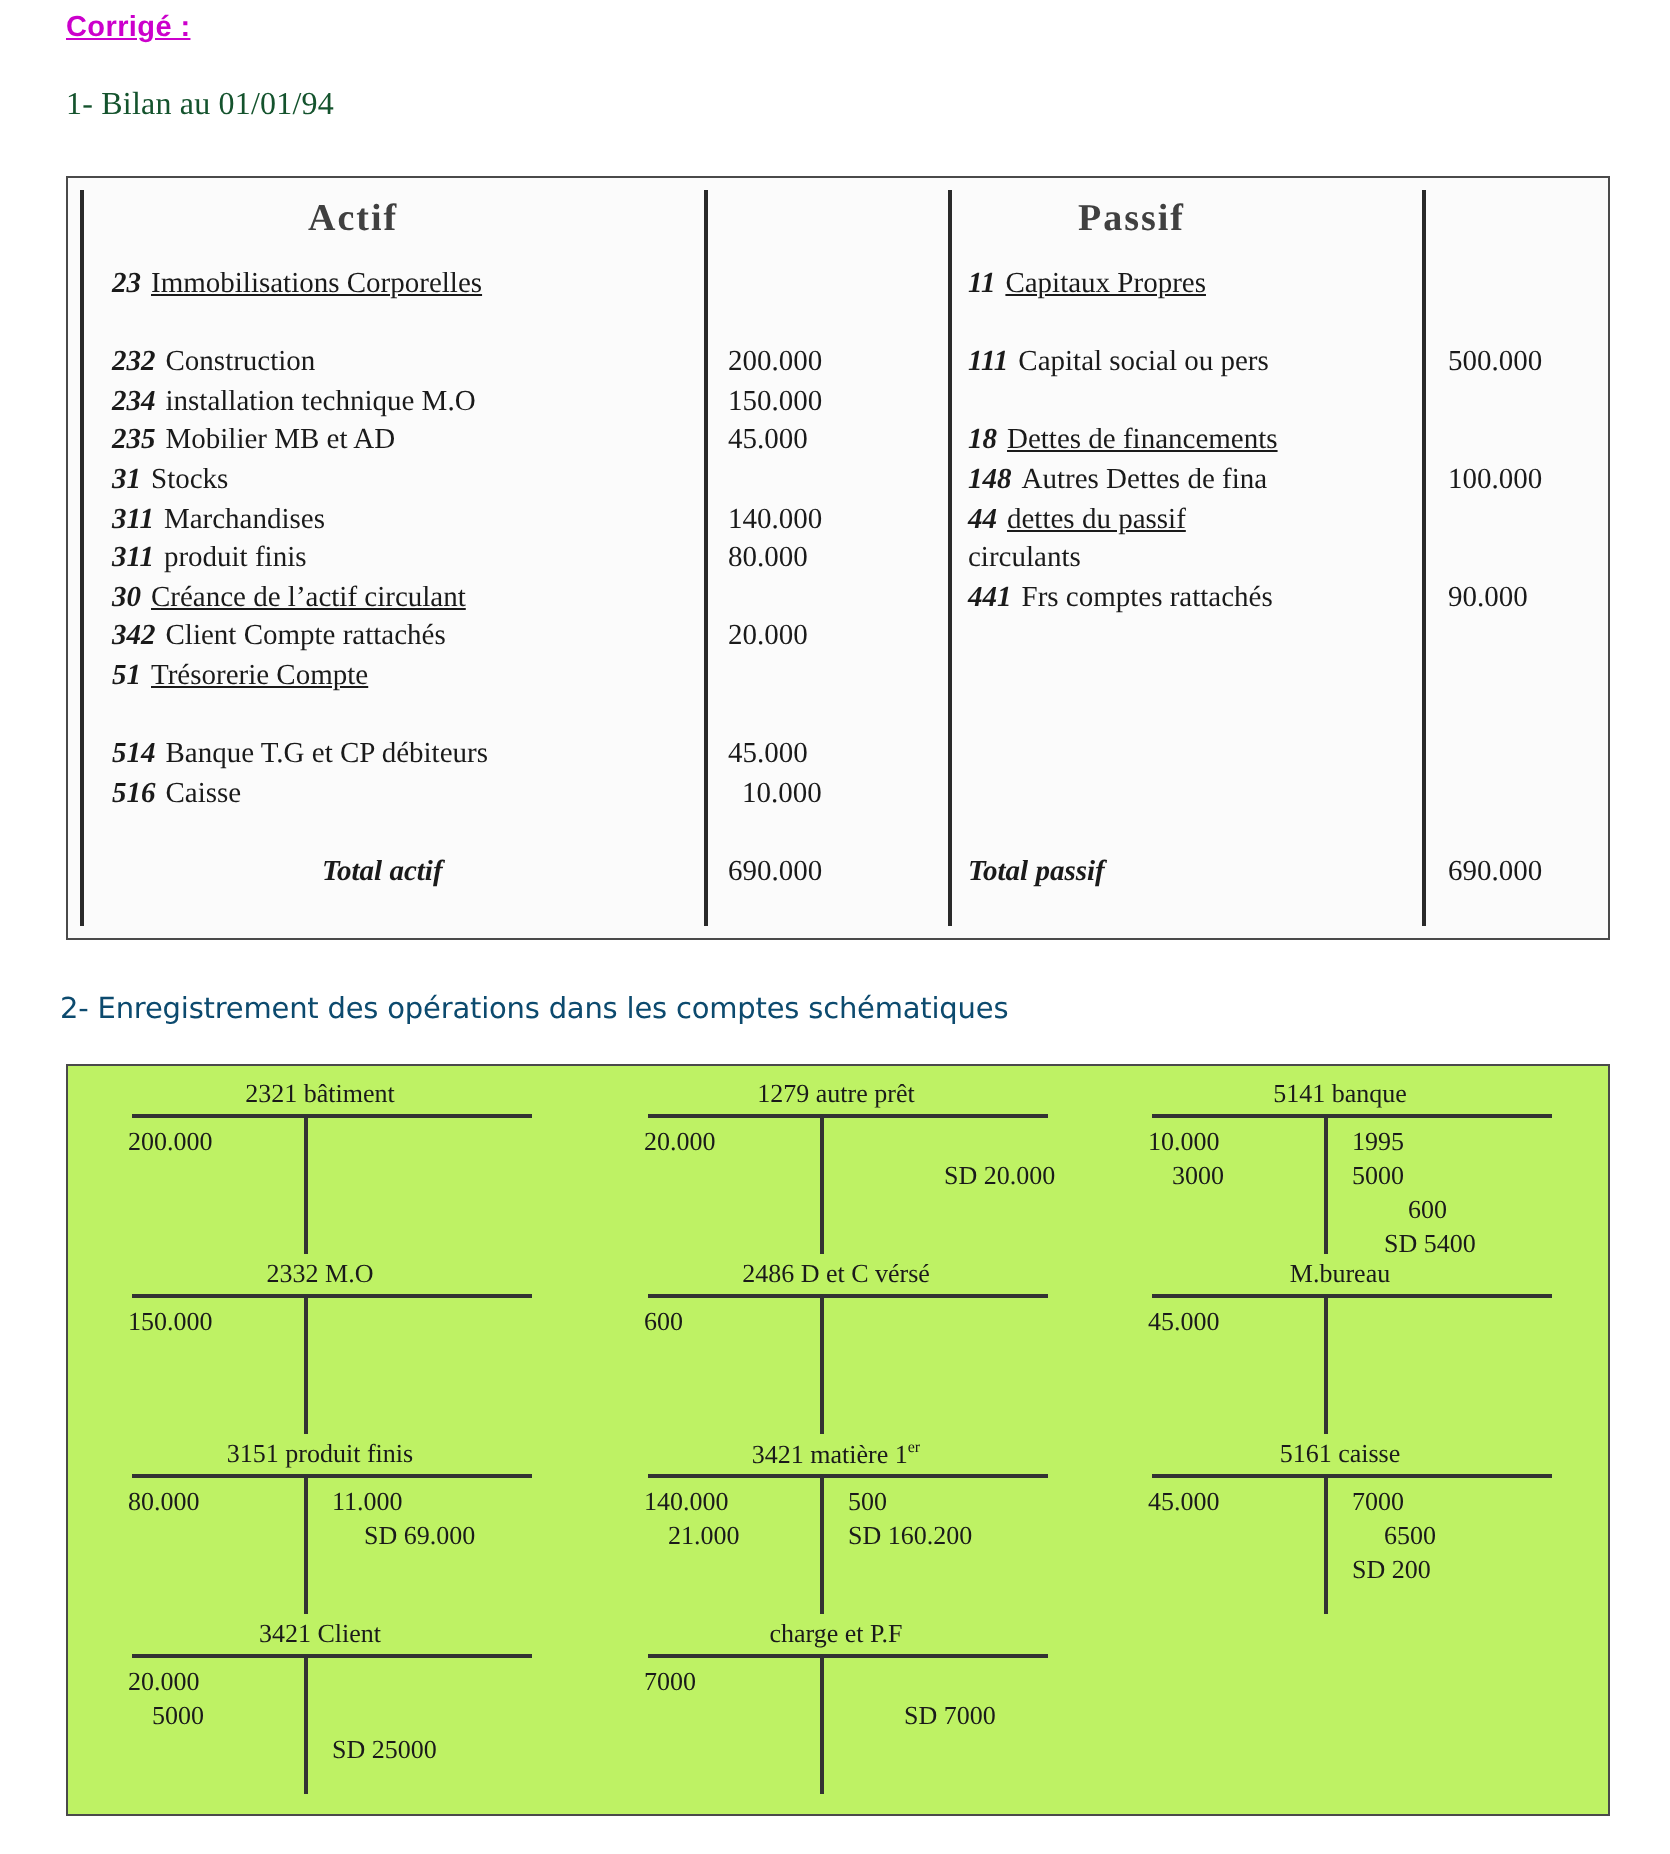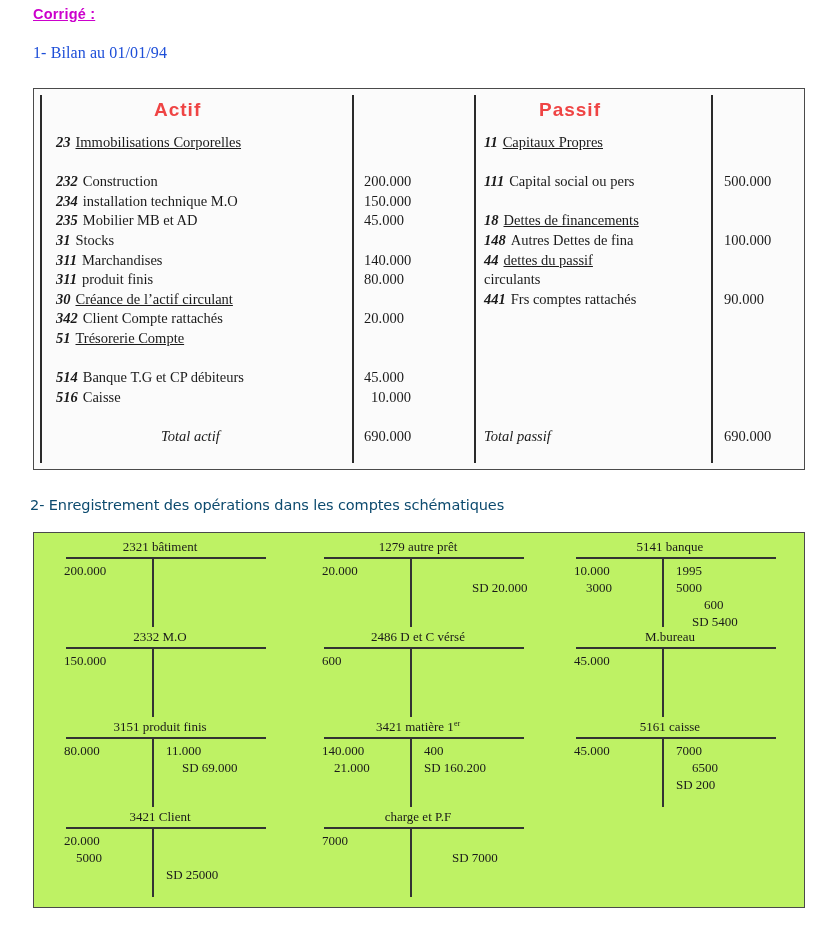--- a/index.html
+++ b/index.html
@@ -27,21 +27,21 @@
     color: #cc00cc;
     text-decoration: underline;
     letter-spacing: .2px;
   }
   #section1-title {
     position: absolute;
     left: 33px;
     top: 44px;
     font-family: "Liberation Serif", serif;
     font-size: 16px;
-    color: #1d4ed8;
+    color: #14532d;
     letter-spacing: .1px;
   }
 
   
   #balance-sheet {
     position: absolute;
     left: 33px;
     top: 88px;
     width: 772px;
     height: 382px;
@@ -55,25 +55,25 @@
     width: 2px;
   }
   
   #bs-line-left  { left: 6px;   top: 6px; height: 368px; }
   #bs-line-mid1  { left: 318px; top: 6px; height: 368px; }
   #bs-line-mid2  { left: 440px; top: 6px; height: 368px; }
   #bs-line-mid3  { left: 677px; top: 6px; height: 368px; }
 
   .col-header {
     position: absolute;
-    font-family: Liberation Sans, sans-serif;
+    font-family: Liberation Serif, serif;
     font-weight: bold;
     font-size: 19px;
     letter-spacing: 1px;
-    color: #ef4444;
+    color: #404040;
   }
   #header-actif  { left: 120px; top: 10px; }
   #header-passif { left: 505px; top: 10px; }
 
   .acct-list {
     position: absolute;
     font-family: "Liberation Serif", serif;
     font-size: 14.5px;
     line-height: 19.6px;
     color: #1a1a1a;
@@ -88,21 +88,21 @@
   .acct-row { height: 19.6px; white-space: nowrap; }
   .acct-row.blank { height: 19.6px; }
   .code {
     font-weight: bold;
     font-style: italic;
     font-family: "Liberation Serif", serif;
     margin-right: 5px;
   }
   .lbl.underline { text-decoration: underline; }
   .total-label {
-    font-weight: normal;
+    font-weight: bold;
     font-style: italic;
   }
   .amt-row { height: 19.6px; white-space: nowrap; }
   .amt-row.indent { padding-left: 7px; }
 
   
   #section2-title {
     position: absolute;
     left: 30px;
     top: 497px;
@@ -344,21 +344,21 @@
     </div>
     <div class="t-account" style="left: 268px; top: 186px;">
       <div class="t-title">3421 matière 1<sup>er</sup></div>
       <div class="t-bar"></div>
       <div class="t-stem"></div>
       <div class="t-debit">
         <span class="ln">140.000</span>
         <span class="ln ind1">21.000</span>
       </div>
       <div class="t-credit">
-        <span class="ln">400</span>
+        <span class="ln">500</span>
         <span class="ln">SD 160.200</span>
       </div>
     </div>
     <div class="t-account" style="left: 520px; top: 186px;">
       <div class="t-title">5161 caisse</div>
       <div class="t-bar"></div>
       <div class="t-stem"></div>
       <div class="t-debit">
         <span class="ln">45.000</span>
       </div>

